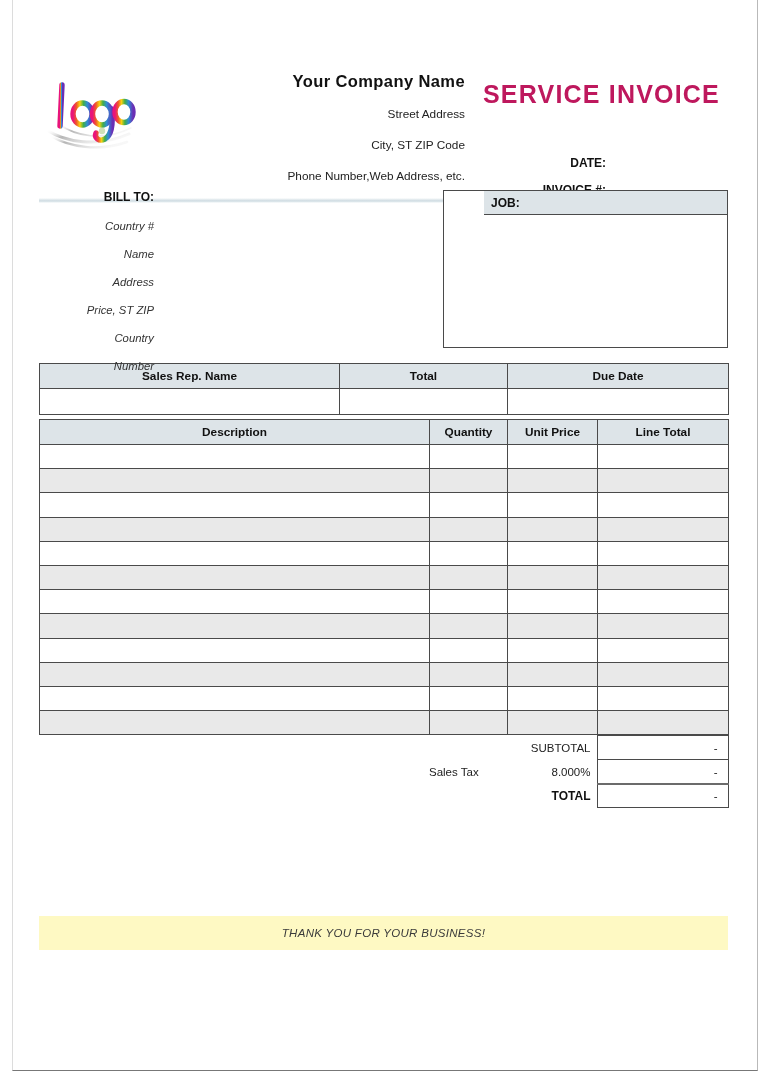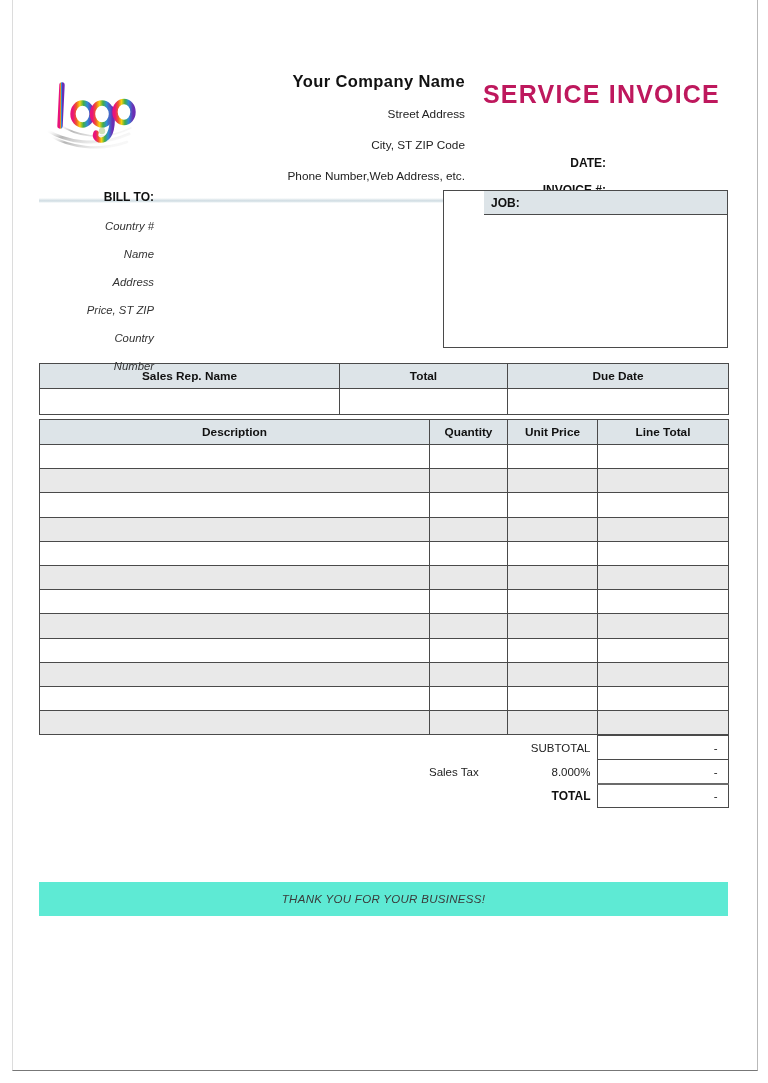--- a/index.html
+++ b/index.html
@@ -233,24 +233,24 @@
     border: 1px solid #4a4a4a;
     text-align: right;
     padding-right: 10px;
     background: #ffffff;
   }
   .totals tr.total-row td.lbl { font-weight: bold; font-size: 12px; color:#111; }
   .totals tr.total-row td.val { border-top: 2px solid #6b6b6b; }
 
   
   .footer {
-    margin-top: 74px;
+    margin-top: 108px;
     width: 689px;
     height: 34px;
-    background: #5eead4;
+    background: #fef9c3;
     display: flex;
     align-items: center;
     justify-content: center;
   }
   .footer-text {
     font-size: 11.5px;
     font-style: italic;
     color: #3a3a3a;
     letter-spacing: 0.3px;
   }

